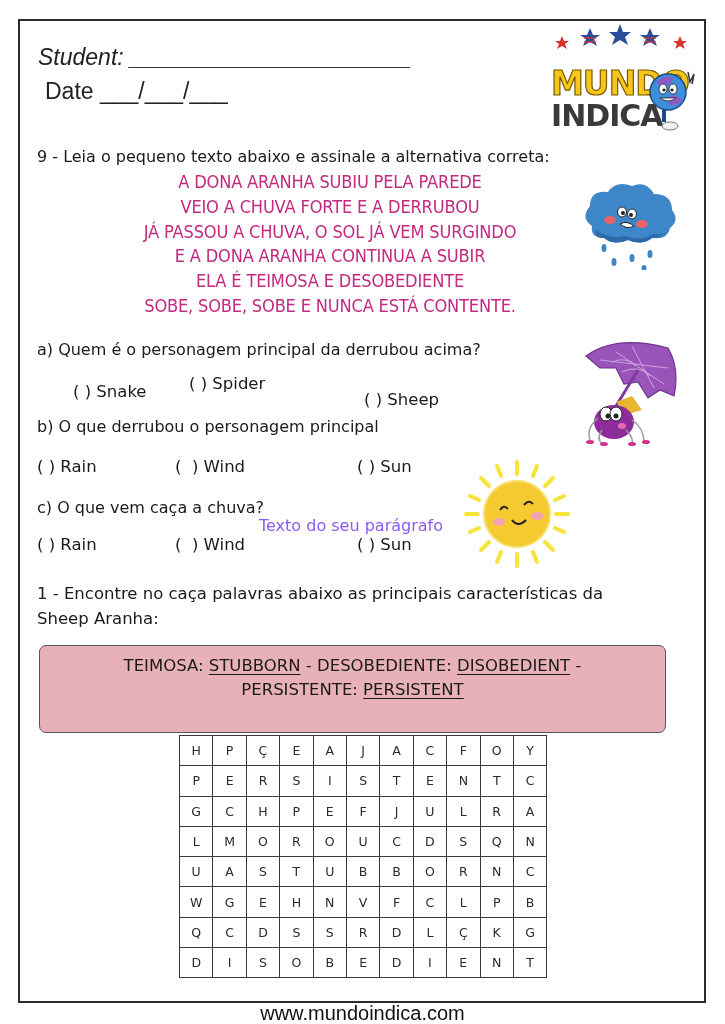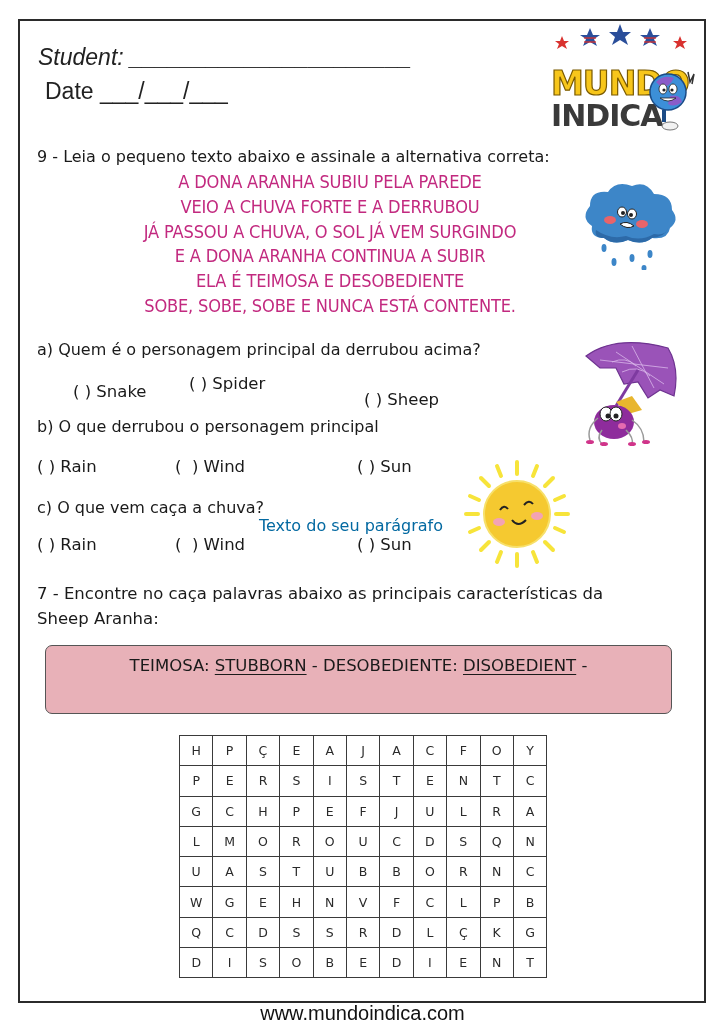--- a/index.html
+++ b/index.html
@@ -4,22 +4,22 @@
   <style>
     html, body { margin: 0; padding: 0; background: #ffffff; }
     body { width: 725px; height: 1024px; position: relative; overflow: hidden; font-family: "DejaVu Sans", sans-serif; color: #1a1a1a; }
     .page-border { position: absolute; left: 18px; top: 19px; width: 688px; height: 984px; border: 2px solid #2b2b2b; box-sizing: border-box; }
     .abs { position: absolute; }
     .header-line { font-family: "Liberation Sans", sans-serif; font-size: 23px; color: #222; white-space: pre; }
     .q-title { font-family: "DejaVu Sans", sans-serif; font-size: 16px; color: #1a1a1a; white-space: nowrap; }
     .poem { position: absolute; left: 100px; top: 170px; width: 460px; text-align: center; font-family: "DejaVu Sans", sans-serif; font-size: 17.5px; color: #c2297f; line-height: 24.8px; letter-spacing: -0.2px; transform: scaleX(0.93); transform-origin: center top; }
     .poem div { white-space: nowrap; }
     .opt { font-family: "DejaVu Sans", sans-serif; font-size: 16.5px; color: #1a1a1a; white-space: pre; }
-    .overlay-text { font-family: "DejaVu Sans", sans-serif; font-size: 16px; color: #0369a1; white-space: nowrap; }
-    .pink-box { position: absolute; left: 45px; top: 645px; width: 627px; height: 69px; background: #e8b1b8; border: 1.5px solid #555; border-radius: 7px; box-sizing: border-box; text-align: center; font-family: "DejaVu Sans", sans-serif; font-size: 16.5px; color: #1a1a1a; padding-top: 8px; line-height: 24px; }
+    .overlay-text { font-family: "DejaVu Sans", sans-serif; font-size: 16px; color: #8b5cf6; white-space: nowrap; }
+    .pink-box { position: absolute; left: 39px; top: 645px; width: 627px; height: 88px; background: #e8b1b8; border: 1.5px solid #555; border-radius: 7px; box-sizing: border-box; text-align: center; font-family: "DejaVu Sans", sans-serif; font-size: 16.5px; color: #1a1a1a; padding-top: 8px; line-height: 24px; }
     .pink-box u { text-decoration: underline; text-underline-offset: 3px; }
     .grid { position: absolute; left: 179px; top: 735px; border-collapse: collapse; }
     .grid td { width: 33.4px; height: 30.3px; border: 1.6px solid #3a3a3a; text-align: center; vertical-align: middle; font-family: "DejaVu Sans", sans-serif; font-size: 12.5px; color: #2a2a2a; padding: 0; box-sizing: border-box; }
     .footer { position: absolute; left: 0; width: 725px; top: 1002px; text-align: center; font-family: "Liberation Sans", sans-serif; font-size: 20px; color: #111; }
     .logo-mundo { font-family: "DejaVu Sans", sans-serif; font-weight: bold; font-size: 33px; color: #f7c61b; -webkit-text-stroke: 1.2px #7a5a00; letter-spacing: -1px; }
     .logo-indica { font-family: "DejaVu Sans", sans-serif; font-weight: bold; font-size: 30px; color: #3a3a3a; letter-spacing: -1px; }
   </style>
 </head>
 <body>
 
@@ -161,27 +161,30 @@
   <path d="M62,47 Q67,41 71,46" stroke="#222" stroke-width="2" fill="none"></path>
   <path d="M50,62 Q56,70 64,62" stroke="#222" stroke-width="2" fill="none"></path>
 </svg>
 
 <div class="abs q-title" style="left:37px; top:498px;">c) O que vem caça a chuva?</div>
 <div class="abs overlay-text" style="left:259px; top:516px;">Texto do seu parágrafo</div>
 <div class="abs opt" style="left:37px; top:535px;">( ) Rain</div>
 <div class="abs opt" style="left:175px; top:535px;">(  ) Wind</div>
 <div class="abs opt" style="left:357px; top:535px;">( ) Sun</div>
 
-<div class="abs q-title" style="left:37px; top:584px; font-size:16.5px;">7 - Encontre no caça palavras abaixo as principais características da</div>
+<div class="abs q-title" style="left:37px; top:584px; font-size:16.5px;">1 - Encontre no caça palavras abaixo as principais características da</div>
 <div class="abs q-title" style="left:37px; top:609px; font-size:16.5px;">Sheep Aranha:</div>
 
 <div class="pink-box">
   <div>
     <span>TEIMOSA: </span><u>STUBBORN</u><span> - </span><span>DESOBEDIENTE: </span><u>DISOBEDIENT</u><span> -</span>
   </div>
+  <div>
+    <span>PERSISTENTE: </span><u>PERSISTENT</u>
+  </div>
 </div>
 
 <table class="grid">
   <tbody>
     <tr>
       <td>H</td>
         <td>P</td>
         <td>Ç</td>
         <td>E</td>
         <td>A</td>

